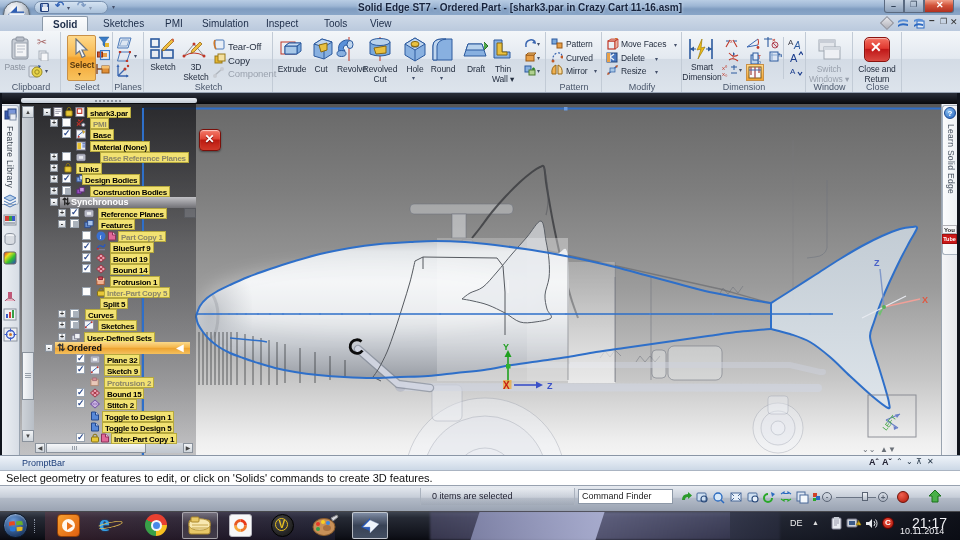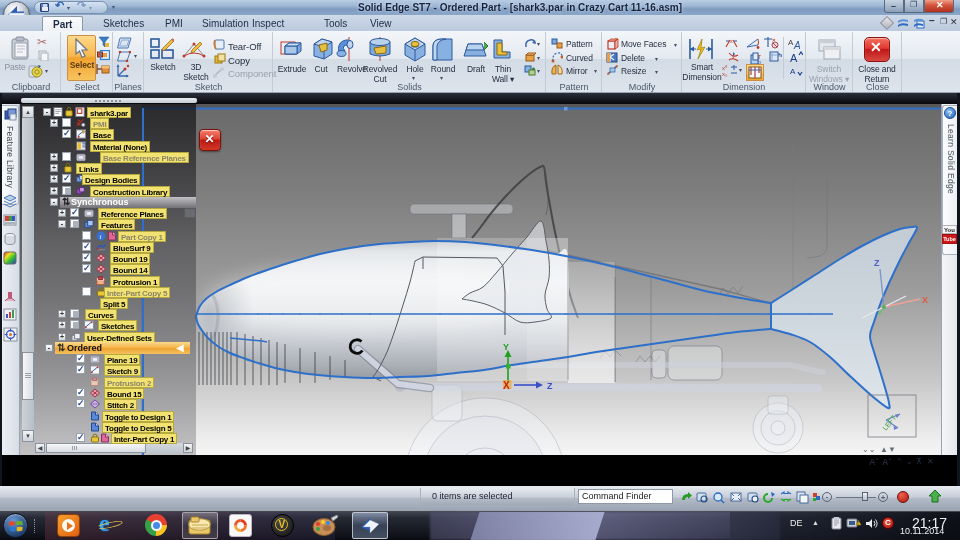--- a/index.html
+++ b/index.html
@@ -70,25 +70,25 @@
       <span style="position:absolute;left:6px;top:1px;font-size:9px;color:#2a3a50;font-weight:bold">–</span>
     </div>
 <div class="abs winbtn" style="left:904px;width:20px;background:linear-gradient(180deg,#c8d4e2,#8ba0ba)">
       <span style="position:absolute;left:5px;top:0px;font-size:8px;color:#2a3a50">❐</span>
     </div>
 <div class="abs winbtn" style="left:924px;width:30px;background:linear-gradient(180deg,#f0a088,#d2543a 45%,#b03020);border-radius:0 0 3px 0">
       <span style="position:absolute;left:11px;top:0px;font-size:9px;color:#fff;font-weight:bold">✕</span>
     </div>
 
 <div id="tabrow" class="abs"></div>
-<div class="tab active" style="left:42px;top:16px">Part</div>
+<div class="tab active" style="left:42px;top:16px">Solid</div>
 <div class="tab" style="left:93px;top:16px">Sketches</div>
 <div class="tab" style="left:155px;top:16px">PMI</div>
 <div class="tab" style="left:192px;top:16px">Simulation</div>
-<div class="tab" style="left:242px;top:16px">Inspect</div>
+<div class="tab" style="left:256px;top:16px">Inspect</div>
 <div class="tab" style="left:314px;top:16px">Tools</div>
 <div class="tab" style="left:360px;top:16px">View</div>
 
 <div class="abs" style="left:882px;top:18px;width:10px;height:10px;background:linear-gradient(135deg,#e8e8ec,#b0b0b8);transform:rotate(45deg);border:1px solid #909098"></div>
 <svg class="abs" style="left:897px;top:17px" width="12" height="12" viewBox="0 0 12 12">
       <path d="M1,8 Q4,5 11,7 L11,9 Q4,7 1,10 Z" fill="#2d6ac2"></path>
       <path d="M1,4 Q4,1 11,3 L11,5 Q4,3 1,6 Z" fill="#5a90d8"></path>
     </svg>
 <svg class="abs" style="left:913px;top:17px" width="12" height="12" viewBox="0 0 12 12">
       <rect x="4" y="4" width="7" height="7" fill="#e8eef6" stroke="#2d6ac2"></rect>
@@ -108,21 +108,20 @@
 <div class="abs" style="top:32px;height:60px;left:545px;width:1px;background:#c2cbd6"></div>
 <div class="abs" style="top:32px;height:60px;left:601px;width:1px;background:#c2cbd6"></div>
 <div class="abs" style="top:32px;height:60px;left:681px;width:1px;background:#c2cbd6"></div>
 <div class="abs" style="top:32px;height:60px;left:805px;width:1px;background:#c2cbd6"></div>
 <div class="abs" style="top:32px;height:60px;left:852px;width:1px;background:#c2cbd6"></div>
 <div class="abs" style="top:32px;height:60px;left:901px;width:1px;background:#c2cbd6"></div>
 <div class="glabel abs" style="left:2px;top:82px;width:58px">Clipboard</div>
 <div class="glabel abs" style="left:62px;top:82px;width:50px">Select</div>
 <div class="glabel abs" style="left:113px;top:82px;width:30px">Planes</div>
 <div class="glabel abs" style="left:145px;top:82px;width:127px">Sketch</div>
-<div class="glabel abs" style="left:274px;top:82px;width:271px">Solids</div>
 <div class="glabel abs" style="left:547px;top:82px;width:54px">Pattern</div>
 <div class="glabel abs" style="left:603px;top:82px;width:78px">Modify</div>
 <div class="glabel abs" style="left:683px;top:82px;width:122px">Dimension</div>
 <div class="glabel abs" style="left:807px;top:82px;width:45px">Window</div>
 <div class="glabel abs" style="left:854px;top:82px;width:47px">Close</div>
 
 <svg class="abs" style="left:8px;top:36px" width="26" height="26" viewBox="0 0 26 26">
       <rect x="4" y="3" width="16" height="20" rx="2" fill="#c9ced6" stroke="#8a929e"></rect>
       <rect x="8" y="1" width="8" height="4" rx="1" fill="#b8bec8" stroke="#8a929e"></rect>
       <rect x="7" y="7" width="12" height="14" fill="#f4f5f7" stroke="#9aa2ae"></rect>
@@ -745,21 +744,21 @@
       </div>
 <div class="trow abs" style="left:0;top:185.5px">
         <div class="exp" style="left:50px">+</div>
         <div class="chk" style="left:62px">
           <div style="position:absolute;left:1.5px;top:1.5px;width:6px;height:6px;background:#aab2bc"></div>
         </div>
         <svg class="ticon" style="left:76px" width="11" height="10" viewBox="0 0 11 10">
           <rect x="1" y="3" width="5" height="5" fill="#9a50c0" stroke="#5a2a78"></rect>
           <rect x="4" y="1" width="5" height="5" fill="#c898e0" stroke="#5a2a78"></rect>
         </svg>
-        <span class="lbl" style="left:90px">Construction Library</span>
+        <span class="lbl" style="left:90px">Construction Bodies</span>
       </div>
 <div class="trow abs" style="left:0;top:196.5px">
         <div class="exp" style="left:50px">-</div>
         <div class="abs" style="left:60px;top:0;width:136px;height:11px;background:linear-gradient(180deg,#c2c2c6,#717176)"></div>
         <span class="abs" style="left:62px;top:-1px;font-size:10px;color:#222;font-weight:bold">⇅</span>
         <span class="abs" style="left:71px;top:0;font-size:9px;color:#fff;font-weight:bold">Synchronous</span>
       </div>
 <div class="trow abs" style="left:0;top:207.5px">
         <div class="exp" style="left:58px">+</div>
         <div class="chk" style="left:70px">
@@ -889,21 +888,21 @@
         <span class="abs" style="left:176px;top:-1px;font-size:10px;color:#fff">◀</span>
       </div>
 <div class="trow abs" style="left:0;top:353.5px">
         <div class="chk" style="left:76px">
           <span class="m">✓</span>
         </div>
         <svg class="ticon" style="left:90px" width="11" height="10" viewBox="0 0 11 10">
           <rect x="1" y="2" width="9" height="7" rx="1" fill="#d4d9e0" stroke="#99a"></rect>
           <rect x="2.5" y="3.5" width="6" height="4" fill="#f2f4f7" stroke="#aab"></rect>
         </svg>
-        <span class="lbl" style="left:104px">Plane 19</span>
+        <span class="lbl" style="left:104px">Plane 32</span>
       </div>
 <div class="trow abs" style="left:0;top:364.5px">
         <div class="chk" style="left:76px">
           <span class="m">✓</span>
         </div>
         <svg class="ticon" style="left:90px" width="11" height="10" viewBox="0 0 11 10">
           <rect x="0.5" y="0.5" width="10" height="9" fill="#f4f6f8" stroke="#889"></rect>
           <path d="M2,7 L8,2" stroke="#2858b0"></path>
           <circle cx="2" cy="7.5" r="1" fill="#c03028"></circle>
           <circle cx="8.5" cy="2" r="1" fill="#c03028"></circle>
@@ -962,20 +961,26 @@
         <svg class="ticon" style="left:100px" width="9" height="10" viewBox="0 0 9 10">
           <path d="M1,1 h4 l3,3 v5 h-7 Z" fill="#e06898" stroke="#90305a"></path>
           <path d="M5,1 v3 h3" fill="#f8c8dc" stroke="#90305a"></path>
         </svg>
         <span class="lbl" style="left:111px">Inter-Part Copy 1</span>
       </div>
     </div>
 <div class="abs" style="left:0;top:93px;width:2px;height:418px;background:#10141c"></div>
     <div class="abs" style="left:957px;top:93px;width:3px;height:418px;background:#10141c"></div>
 
+<div id="promptbar" class="abs">
+      <span style="position:absolute;left:22px;top:2px;font-size:9px;color:#1a3c78">PromptBar</span>
+    </div>
+<div id="promptwhite" class="abs">
+      <span style="position:absolute;left:6px;top:1px;font-size:11px;color:#111">Select geometry or features to edit, or click on 'Solids' commands to create 3D features.</span>
+    </div>
 <div id="statusbar" class="abs"></div>
 
 <span class="abs" style="left:869px;top:457px;font-size:9px;color:#223;font-weight:bold">Aˆ</span>
 <span class="abs" style="left:882px;top:457px;font-size:9px;color:#223;font-weight:bold">Aˇ</span>
 <span class="abs" style="left:896px;top:457px;font-size:8px;color:#234">⌃</span>
 <span class="abs" style="left:906px;top:457px;font-size:8px;color:#234">⌄</span>
 <span class="abs" style="left:916px;top:457px;font-size:8px;color:#234">⊼</span>
 <span class="abs" style="left:927px;top:457px;font-size:8px;color:#234">✕</span>
 
 <div class="abs" style="left:420px;top:488px;width:155px;height:17px;border-left:1px solid #aab2be;border-right:1px solid #aab2be;background:linear-gradient(180deg,rgba(255,255,255,.2),rgba(0,0,0,.03))"></div>

